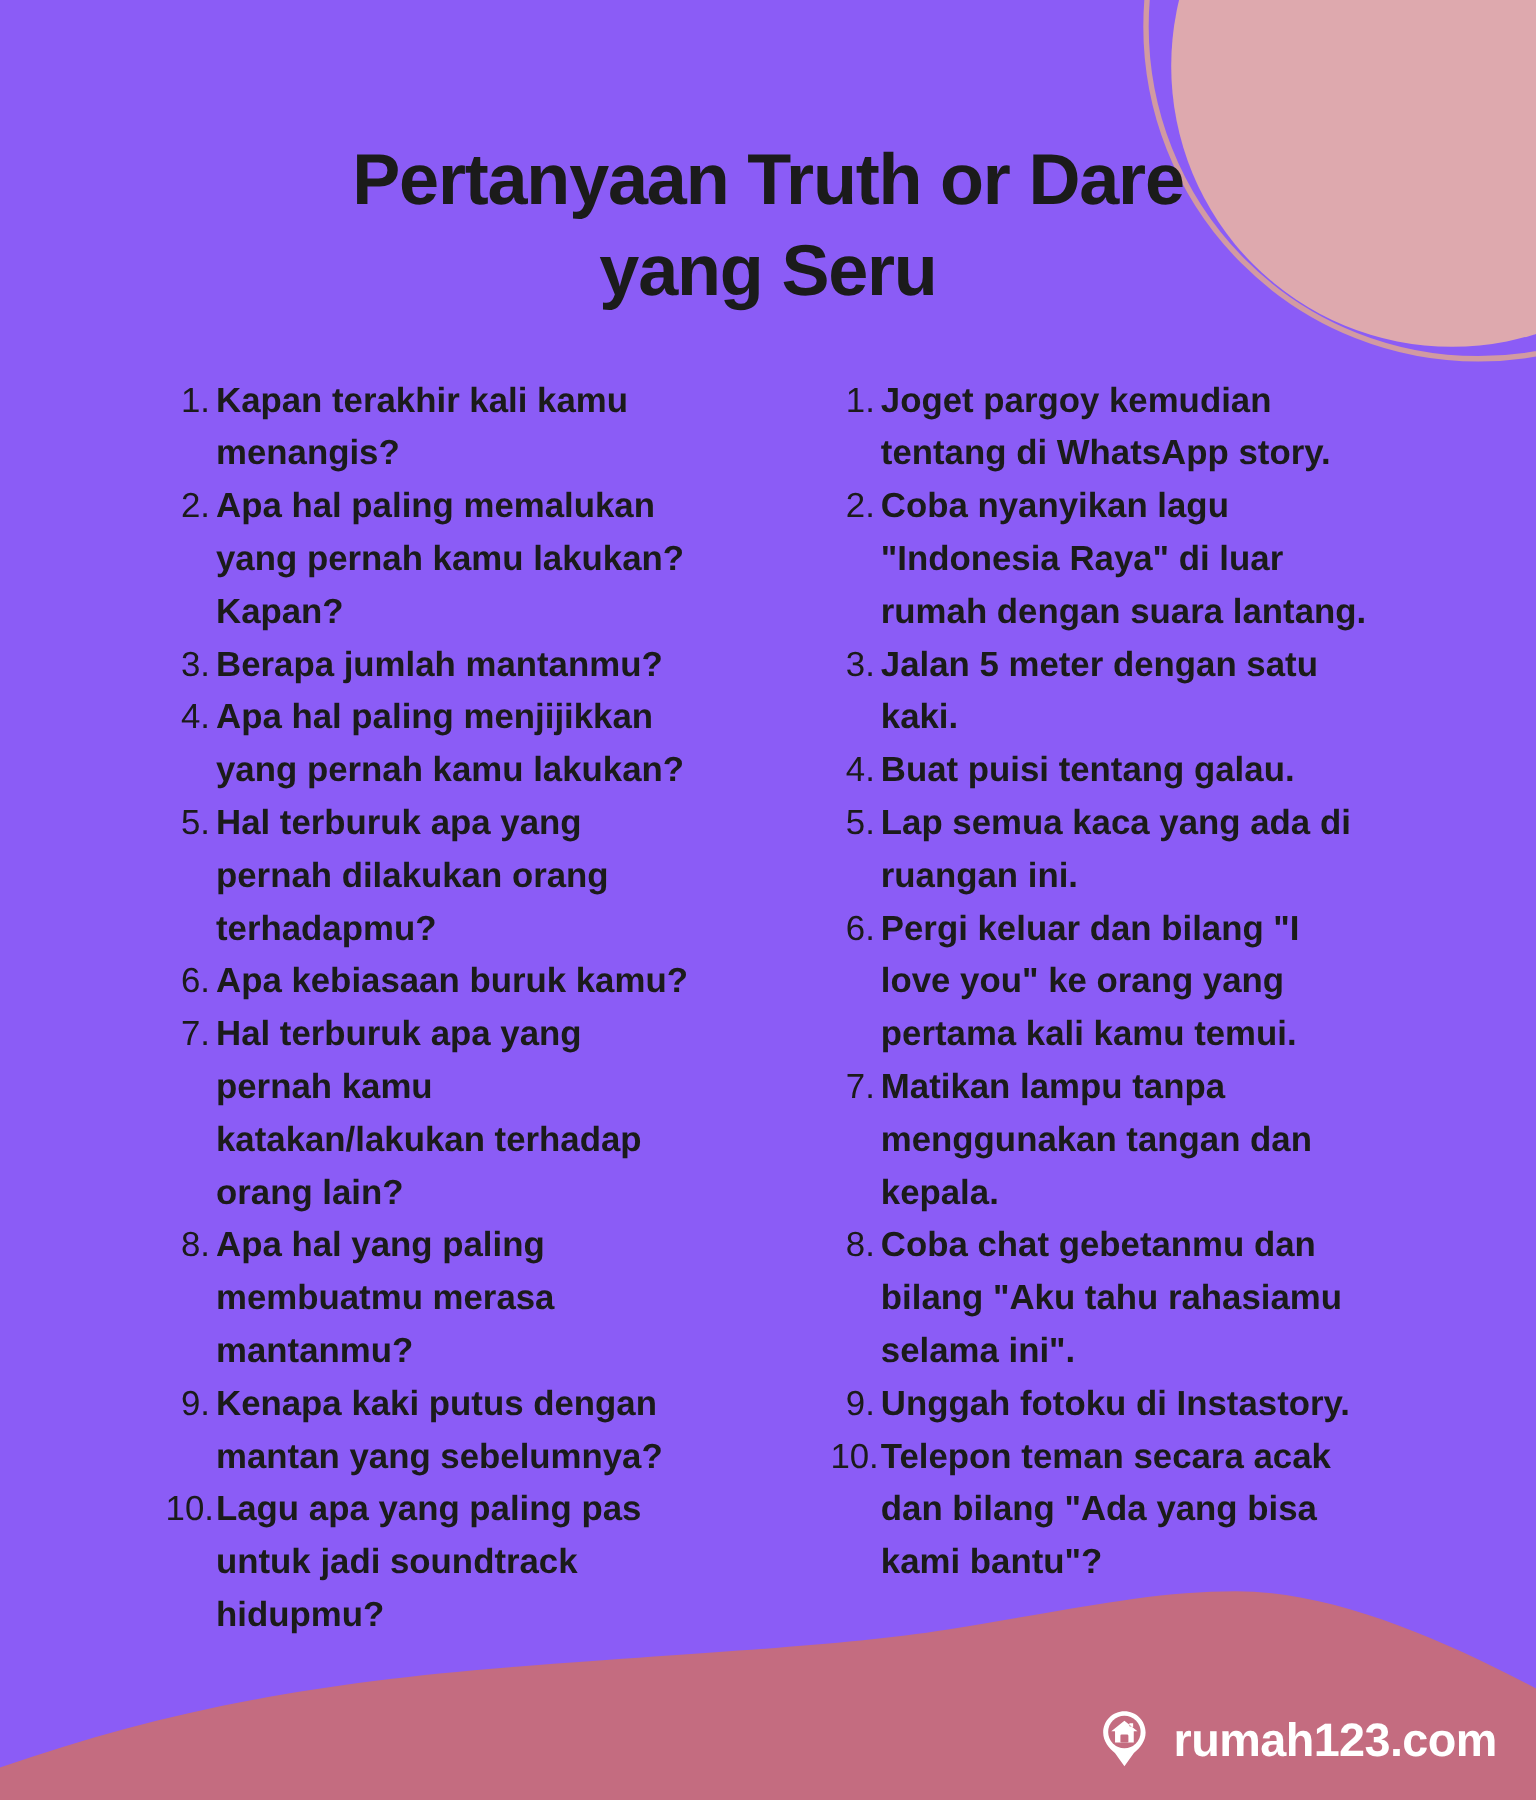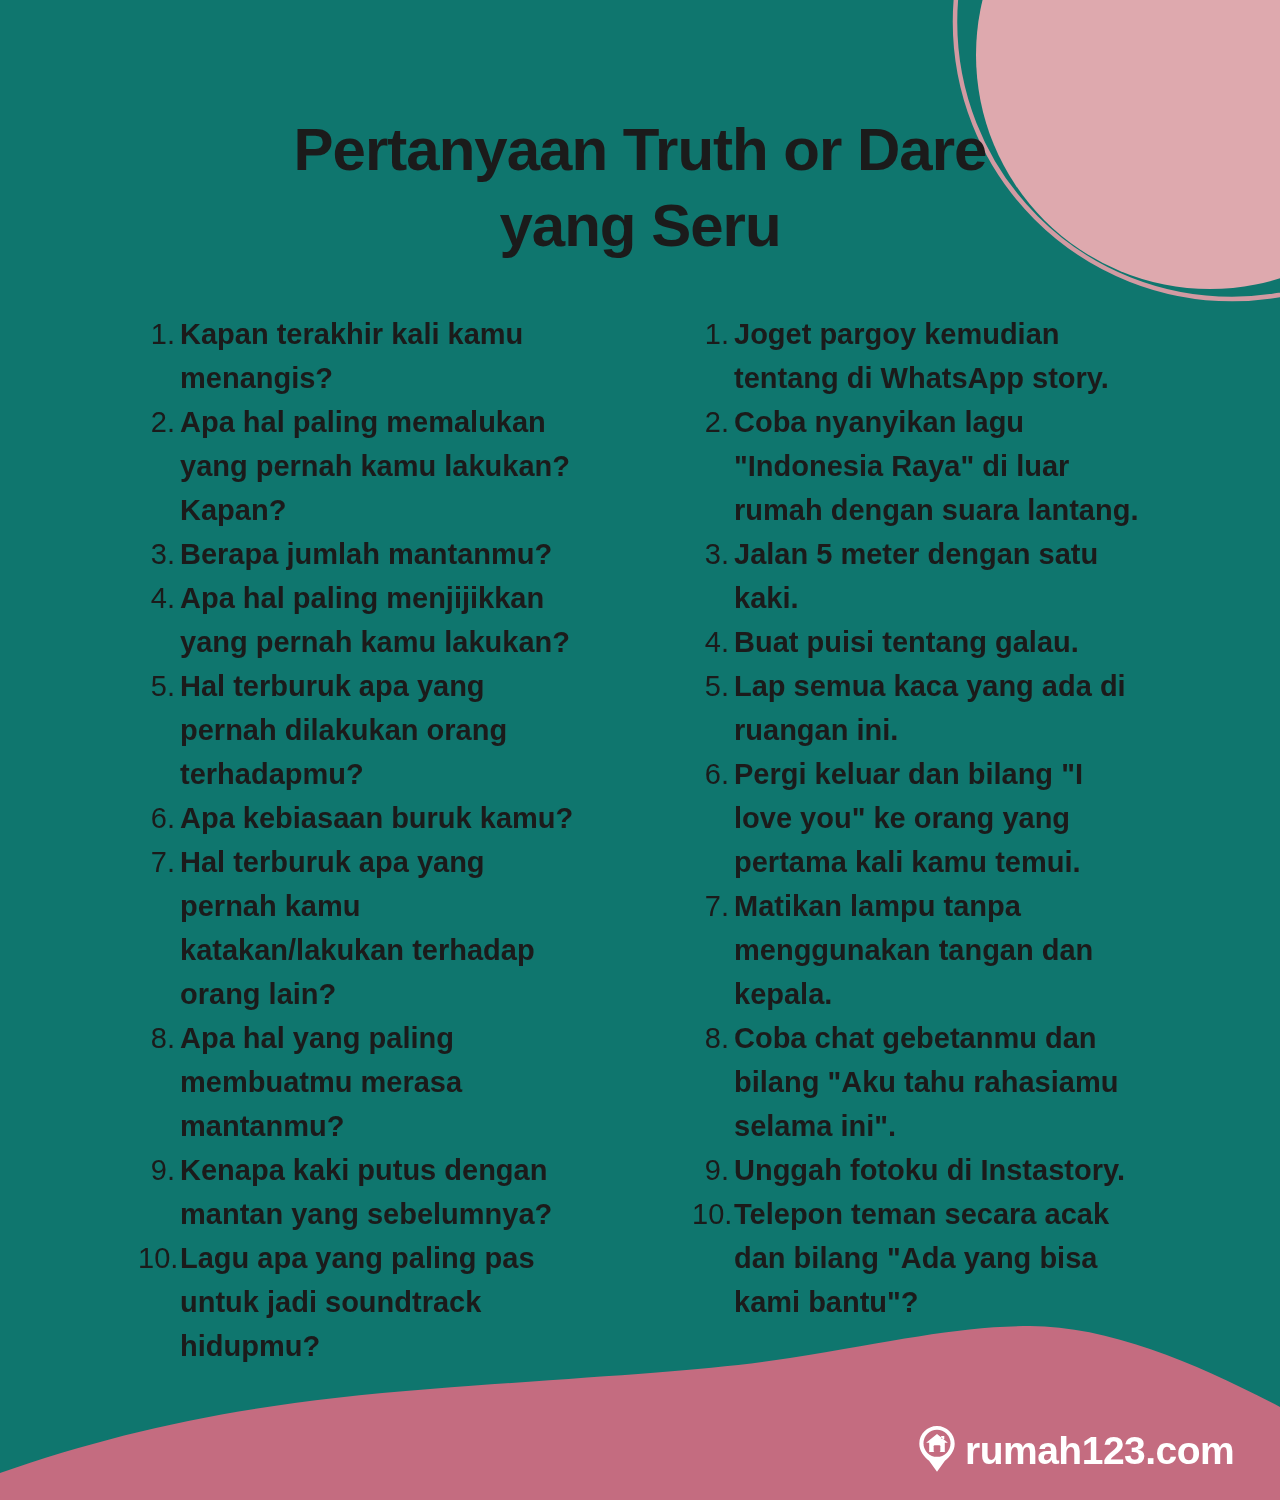--- a/index.html
+++ b/index.html
@@ -8,21 +8,21 @@
     --wave:#C46C80;
     --text:#1B1B1B;
     --brand-text:#FFFFFF;
   }
   *{margin:0;padding:0;box-sizing:border-box;}
   html,body{background:#ffffff;}
   .page{
     position:relative;
     width:1280px;
     height:1500px;
-    background:#0f766e;
+    background:#8b5cf6;
     overflow:hidden;
     font-family:"Liberation Sans", sans-serif;
     color:var(--text);
   }
   .deco-circle{
     position:absolute;
     top:0; right:0;
     pointer-events:none;
   }
   .circle-fill{fill:var(--circle-fill);}
@@ -72,21 +72,21 @@
     height:180px;
     pointer-events:none;
   }
   .wave-path{fill:var(--wave);}
   .brand{
     position:absolute;
     left:916px;
     top:1424px;
     display:flex;
     align-items:center;
-    gap:7px;
+    gap:20px;
   }
   .brand-text{
     color:var(--brand-text);
     font-weight:bold;
     font-size:39px;
     letter-spacing:-0.5px;
     line-height:1;
   }
   .pin-body{fill:#ffffff;}
   .pin-hole{fill:var(--wave);}

